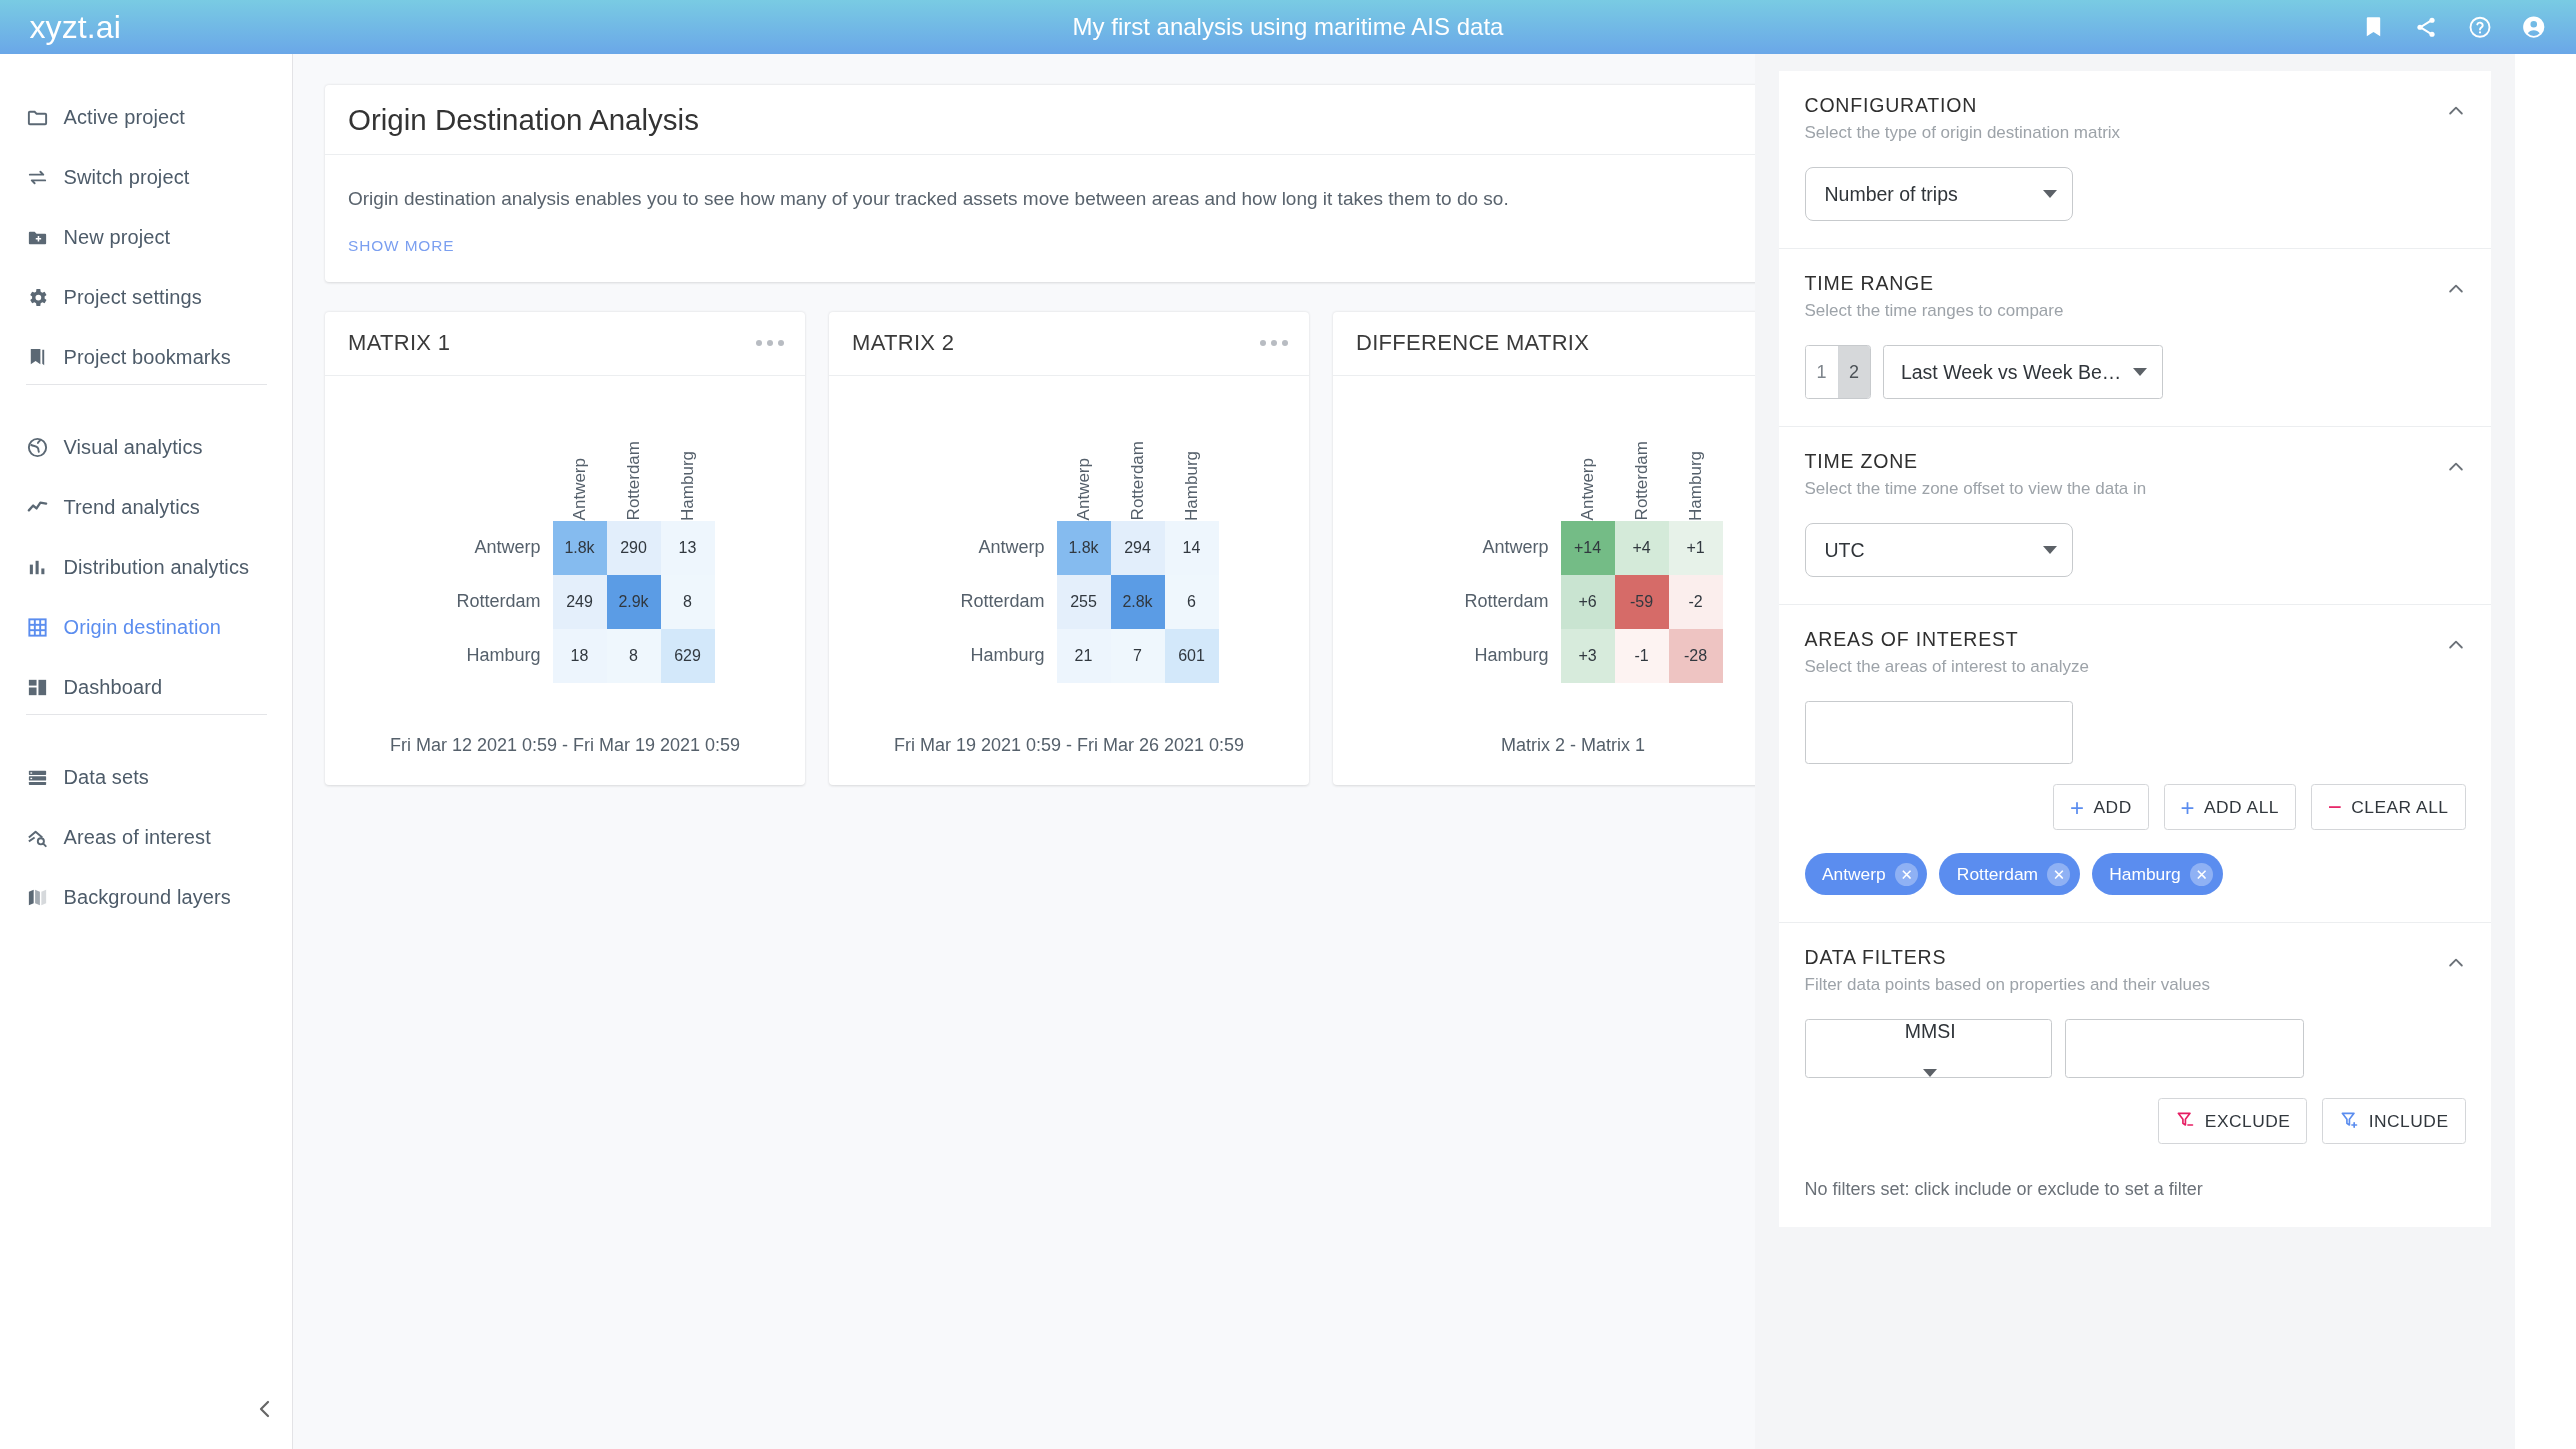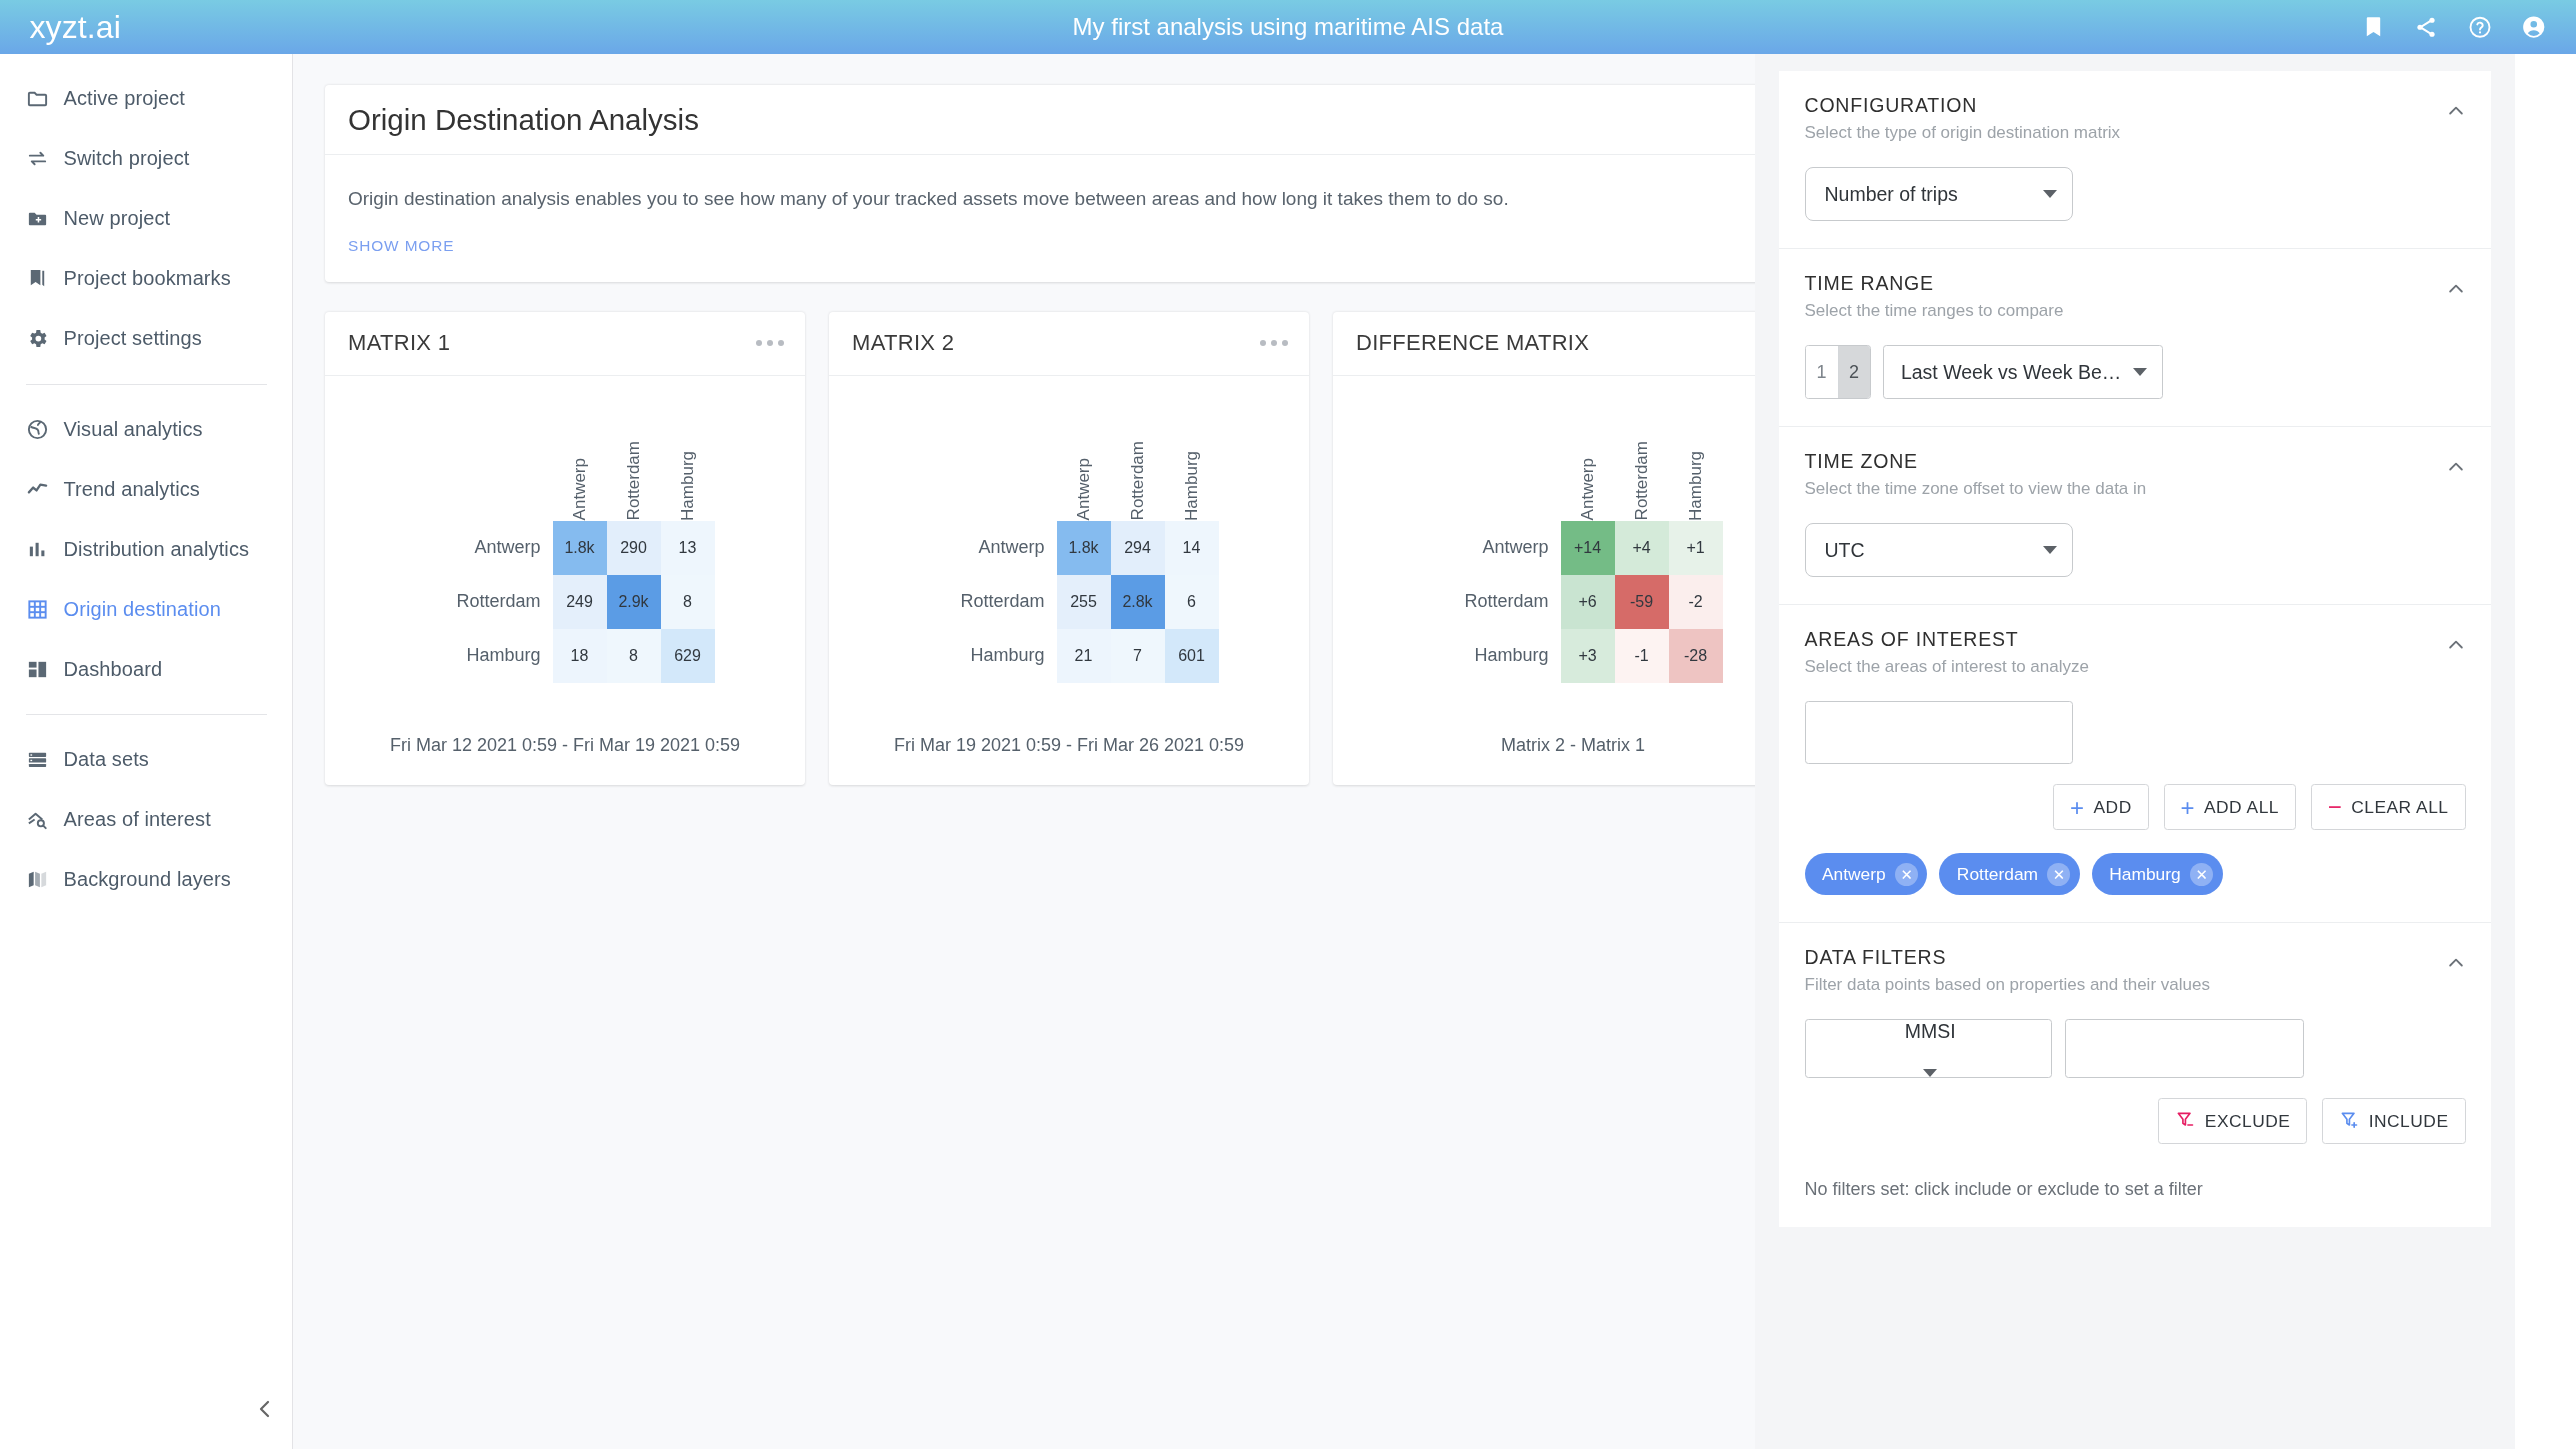--- a/index.html
+++ b/index.html
@@ -30,21 +30,21 @@
     display:flex; align-items:center; gap:29.5px;
   }
   .topbar-icons svg { display:block; }
 
   
   .sidebar {
     position:absolute; top:54px; left:0; width:293px; height:1395px;
     background:#fff; border-right:0.7px solid #e3e3e6;
   }
   .side-item {
-    display:flex; align-items:center; height:60px; padding-left:25.5px; cursor:pointer;
+    display:flex; align-items:flex-end; height:60px; padding-left:25.5px; cursor:pointer;
   }
   .side-icon {
     width:38px; min-width:38px; display:flex; align-items:center; justify-content:flex-start;
     color:#5b6874;
   }
   .side-label {
     font-size:20px; color:#4d5b69; letter-spacing:0.1px;
   }
   .side-item.active .side-label { color:#5b8def; }
   .side-item.active .side-icon { color:#5b8def; }
@@ -257,34 +257,34 @@
             <path d="M3 7a1 1 0 011-1h5l2 2h9a1 1 0 011 1v9a1 1 0 01-1 1H4a1 1 0 01-1-1V7z"></path>
             <path d="M12.2 10.5h1.6v2h2v1.6h-2v2h-1.6v-2h-2v-1.6h2v-2z" fill="#fff"></path>
           </svg>
       </span>
       <span class="side-label">New project</span>
     </div>
 
     <div class="side-item">
       <span class="side-icon">
         <svg width="23" height="23" viewBox="0 0 24 24" fill="currentColor">
+            <path d="M19.4 13a7.6 7.6 0 000-2l2-1.6-2-3.4-2.4 1a7.4 7.4 0 00-1.7-1L14.9 3h-4l-.4 2.9c-.6.3-1.2.6-1.7 1l-2.4-1-2 3.4L6.4 11a7.6 7.6 0 000 2l-2 1.6 2 3.4 2.4-1c.5.4 1.1.8 1.7 1l.4 2.9h4l.4-2.9c.6-.3 1.2-.6 1.7-1l2.4 1 2-3.4-2-1.6zM12.9 15a3 3 0 110-6 3 3 0 010 6z"></path>
+          </svg>
+      </span>
+      <span class="side-label">Project settings</span>
+    </div>
+
+    <div class="side-item">
+      <span class="side-icon">
+        <svg width="23" height="23" viewBox="0 0 24 24" fill="currentColor">
             <path d="M5 3h10v16l-5-3.4L5 19V3z"></path>
             <path d="M17 4h2v16l-2-1.4V4z"></path>
           </svg>
       </span>
       <span class="side-label">Project bookmarks</span>
-    </div>
-
-    <div class="side-item">
-      <span class="side-icon">
-        <svg width="23" height="23" viewBox="0 0 24 24" fill="currentColor">
-            <path d="M19.4 13a7.6 7.6 0 000-2l2-1.6-2-3.4-2.4 1a7.4 7.4 0 00-1.7-1L14.9 3h-4l-.4 2.9c-.6.3-1.2.6-1.7 1l-2.4-1-2 3.4L6.4 11a7.6 7.6 0 000 2l-2 1.6 2 3.4 2.4-1c.5.4 1.1.8 1.7 1l.4 2.9h4l.4-2.9c.6-.3 1.2-.6 1.7-1l2.4 1 2-3.4-2-1.6zM12.9 15a3 3 0 110-6 3 3 0 010 6z"></path>
-          </svg>
-      </span>
-      <span class="side-label">Project settings</span>
     </div>
 
     <div class="side-div"></div>
 
     <div class="side-item">
       <span class="side-icon">
         <svg width="23" height="23" viewBox="0 0 24 24" fill="none" stroke="currentColor" stroke-width="2">
             <circle cx="12" cy="12" r="9"></circle>
             <path d="M5 9c3 2 5 1 7 3s0 4 2 5" fill="none"></path>
             <path d="M15 4c-1 2-3 2-2.5 4" fill="none"></path>

